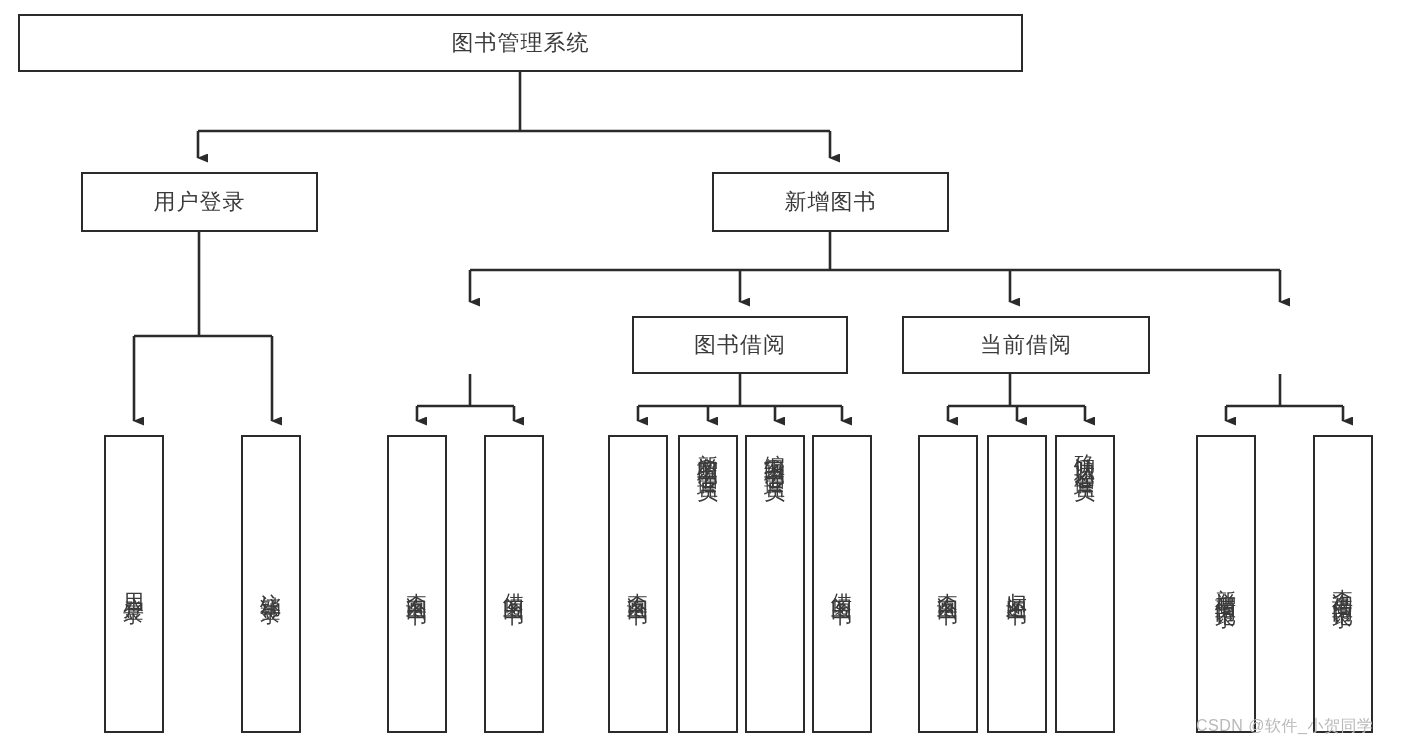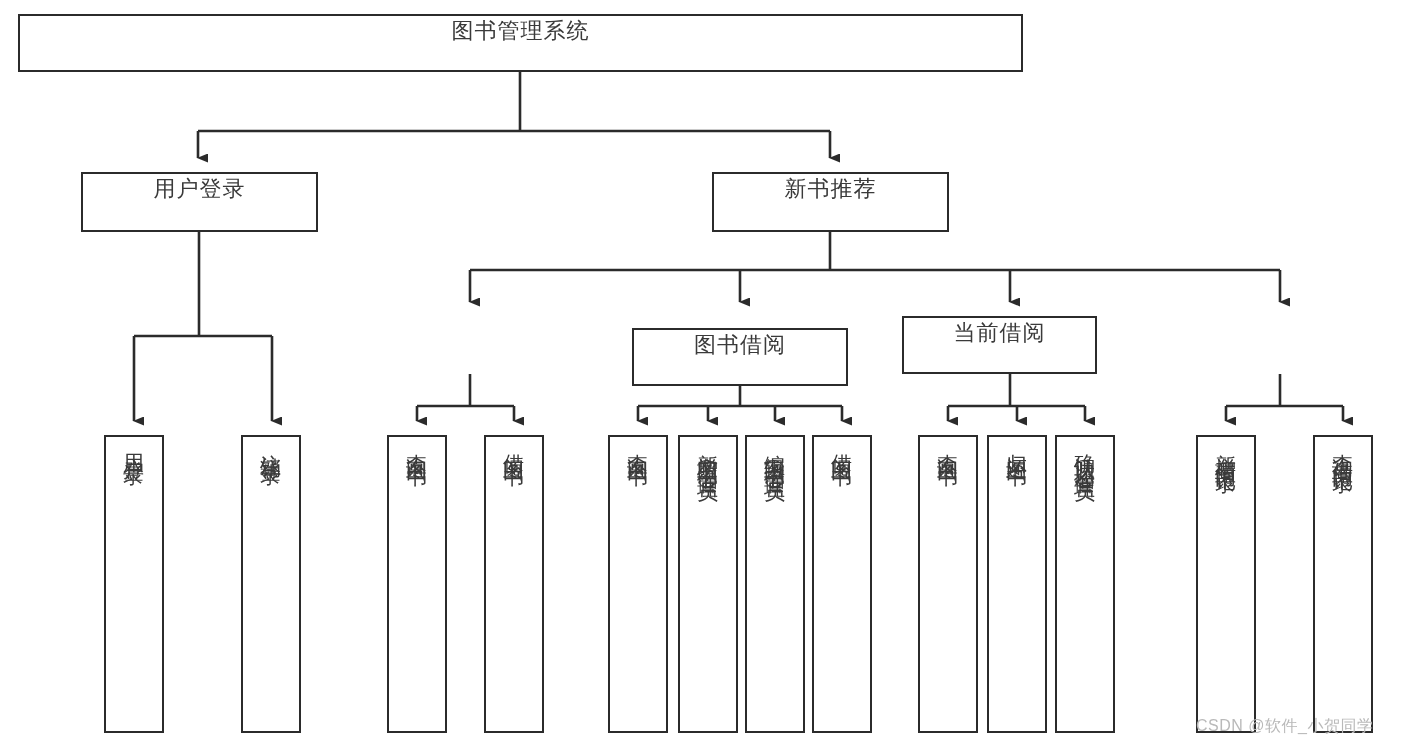--- a/index.html
+++ b/index.html
@@ -24,21 +24,21 @@
     width: 1405px;
     height: 747px;
     pointer-events: none;
   }
   .node {
     position: absolute;
     box-sizing: border-box;
     border: 2px solid #2b2b2b;
     background: #ffffff;
     display: flex;
-    align-items: flex-start;
+    align-items: center;
     justify-content: center;
     color: #3a3a3a;
   }
   .node.h {
     font-size: 22px;
     letter-spacing: 1px;
   }
   .node.v {
     font-size: 21px;
   }
@@ -114,34 +114,34 @@
   </svg>
 
   <div class="node h" style="left:18px; top:14px; width:1005px; height:58px;">
     <span>图书管理系统</span>
   </div>
 
   <div class="node h" style="left:81px; top:172px; width:237px; height:60px;">
     <span>用户登录</span>
   </div>
   <div class="node h" style="left:712px; top:172px; width:237px; height:60px;">
-    <span>新书推荐</span>
+    <span>新增图书</span>
   </div>
 
   <div class="node v" style="left:104px; top:435px; width:60px; height:298px;">
     <span class="vtext">用户登录</span>
   </div>
   <div class="node v" style="left:241px; top:435px; width:60px; height:298px;">
     <span class="vtext">注销登录</span>
   </div>
 
-  <div class="node h" style="left:632px; top:328px; width:216px; height:58px;">
+  <div class="node h" style="left:632px; top:316px; width:216px; height:58px;">
     <span>图书借阅</span>
   </div>
-  <div class="node h" style="left:902px; top:316px; width:195px; height:58px;">
+  <div class="node h" style="left:902px; top:316px; width:248px; height:58px;">
     <span>当前借阅</span>
   </div>
 
   <div class="node v" style="left:387px; top:435px; width:60px; height:298px;">
     <span class="vtext">查询图书</span>
   </div>
   <div class="node v" style="left:484px; top:435px; width:60px; height:298px;">
     <span class="vtext">借阅图书</span>
   </div>
 

